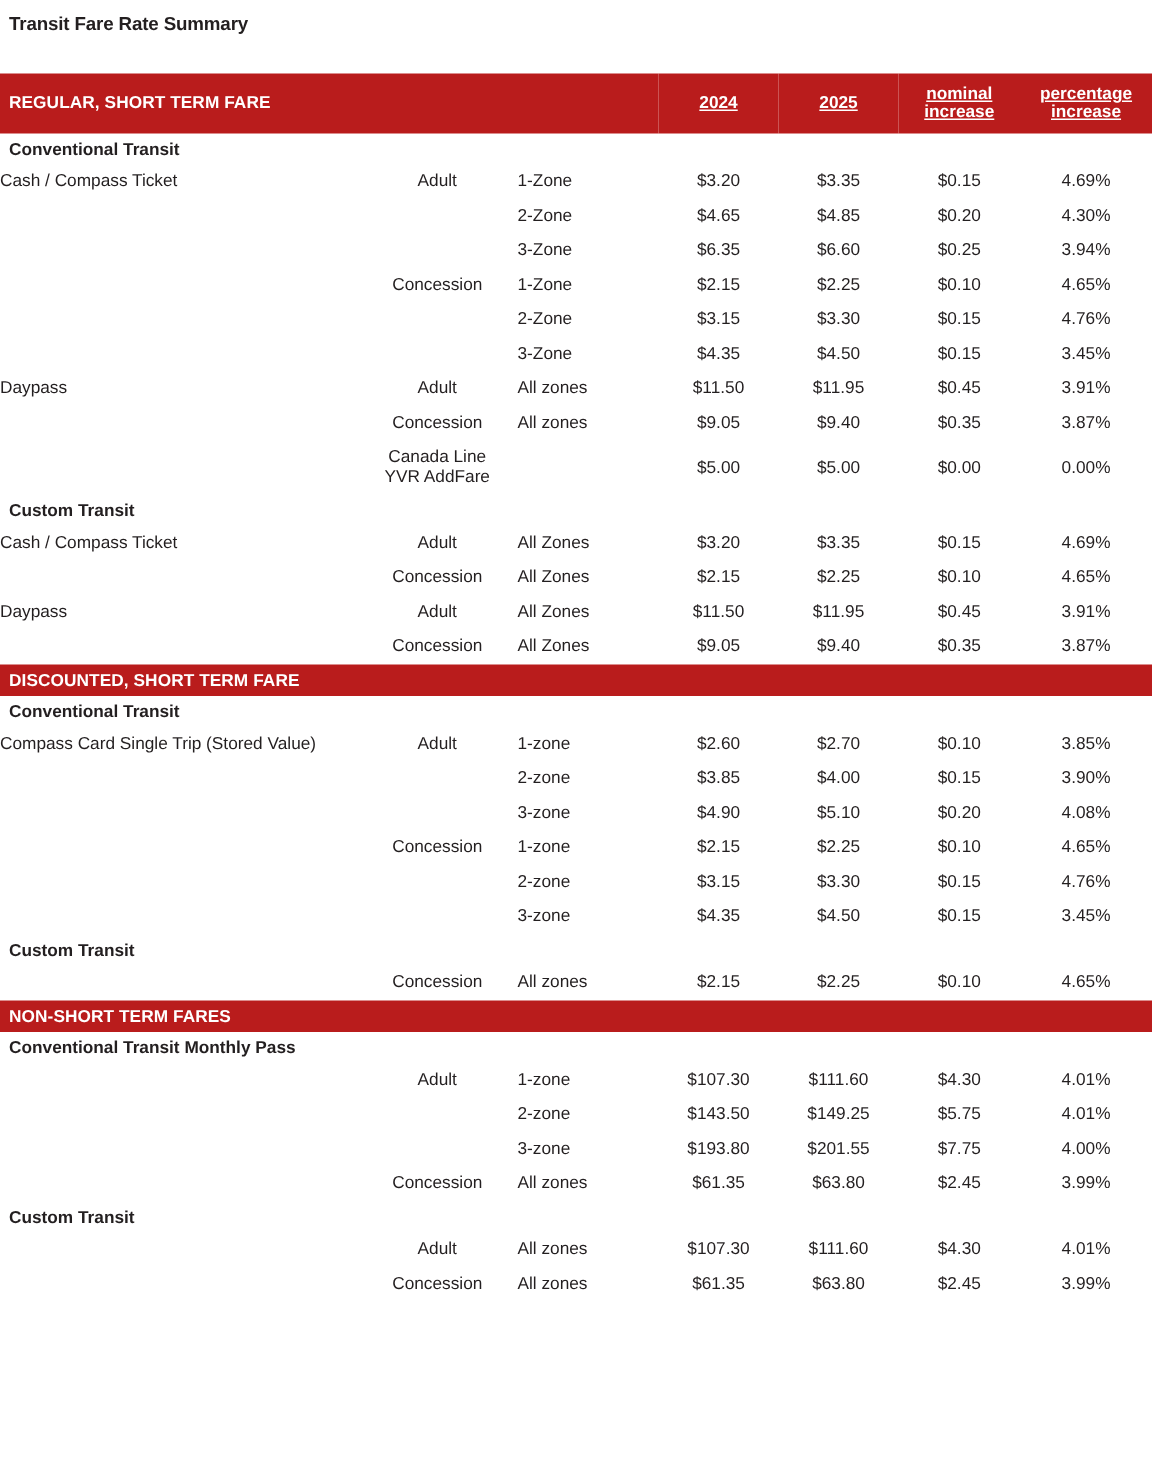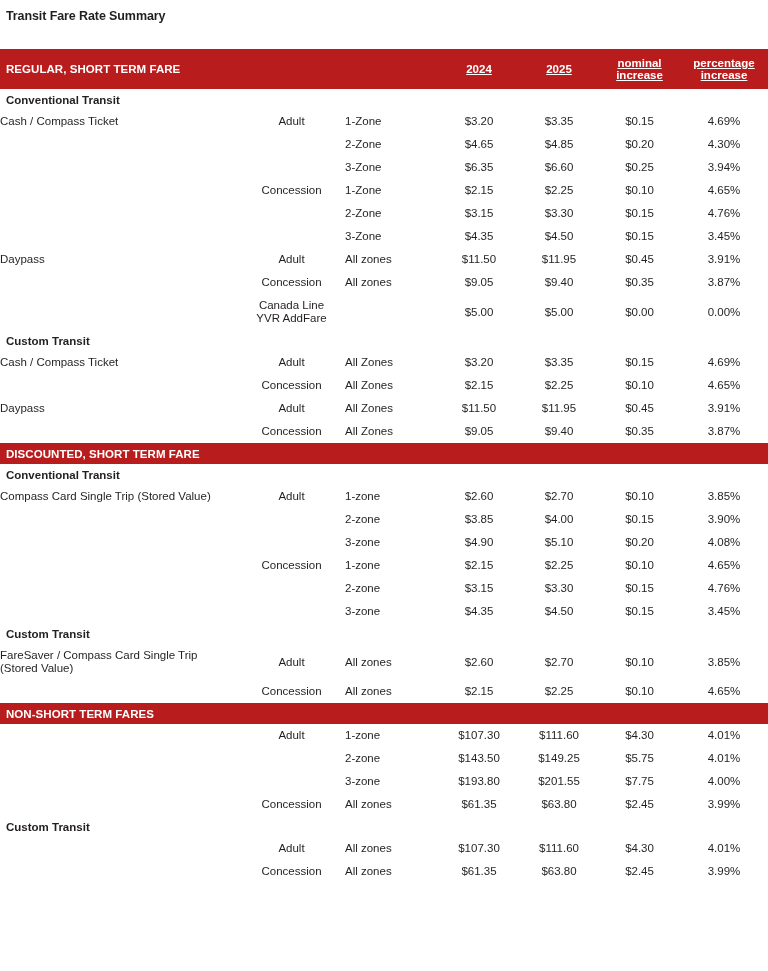--- a/index.html
+++ b/index.html
@@ -286,39 +286,33 @@
           <td class="zone">3-zone</td>
           <td class="num">$4.35</td>
           <td class="num">$4.50</td>
           <td class="num">$0.15</td>
           <td class="num">3.45%</td>
         </tr>
         <tr class="group-row">
           <td colspan="7">Custom Transit</td>
         </tr>
         <tr class="data-row">
-          <td class="label">FareSaver / Compass Card Single Trip (Stored Value)</td>
-          <td class="rider">Adult</td>
-          <td class="zone">All zones</td>
-          <td class="num">$2.60</td>
-          <td class="num">$2.70</td>
-          <td class="num">$0.10</td>
-          <td class="num">3.85%</td>
-        </tr>
-        <tr class="data-row">
           <td class="label"></td>
           <td class="rider">Concession</td>
           <td class="zone">All zones</td>
           <td class="num">$2.15</td>
           <td class="num">$2.25</td>
           <td class="num">$0.10</td>
           <td class="num">4.65%</td>
         </tr>
         <tr class="section-header">
           <td class="sh-title" colspan="7">NON-SHORT TERM FARES</td>
+        </tr>
+        <tr class="group-row">
+          <td colspan="7">Conventional Transit Monthly Pass</td>
         </tr>
         <tr class="data-row">
           <td class="label"></td>
           <td class="rider">Adult</td>
           <td class="zone">1-zone</td>
           <td class="num">$107.30</td>
           <td class="num">$111.60</td>
           <td class="num">$4.30</td>
           <td class="num">4.01%</td>
         </tr>

